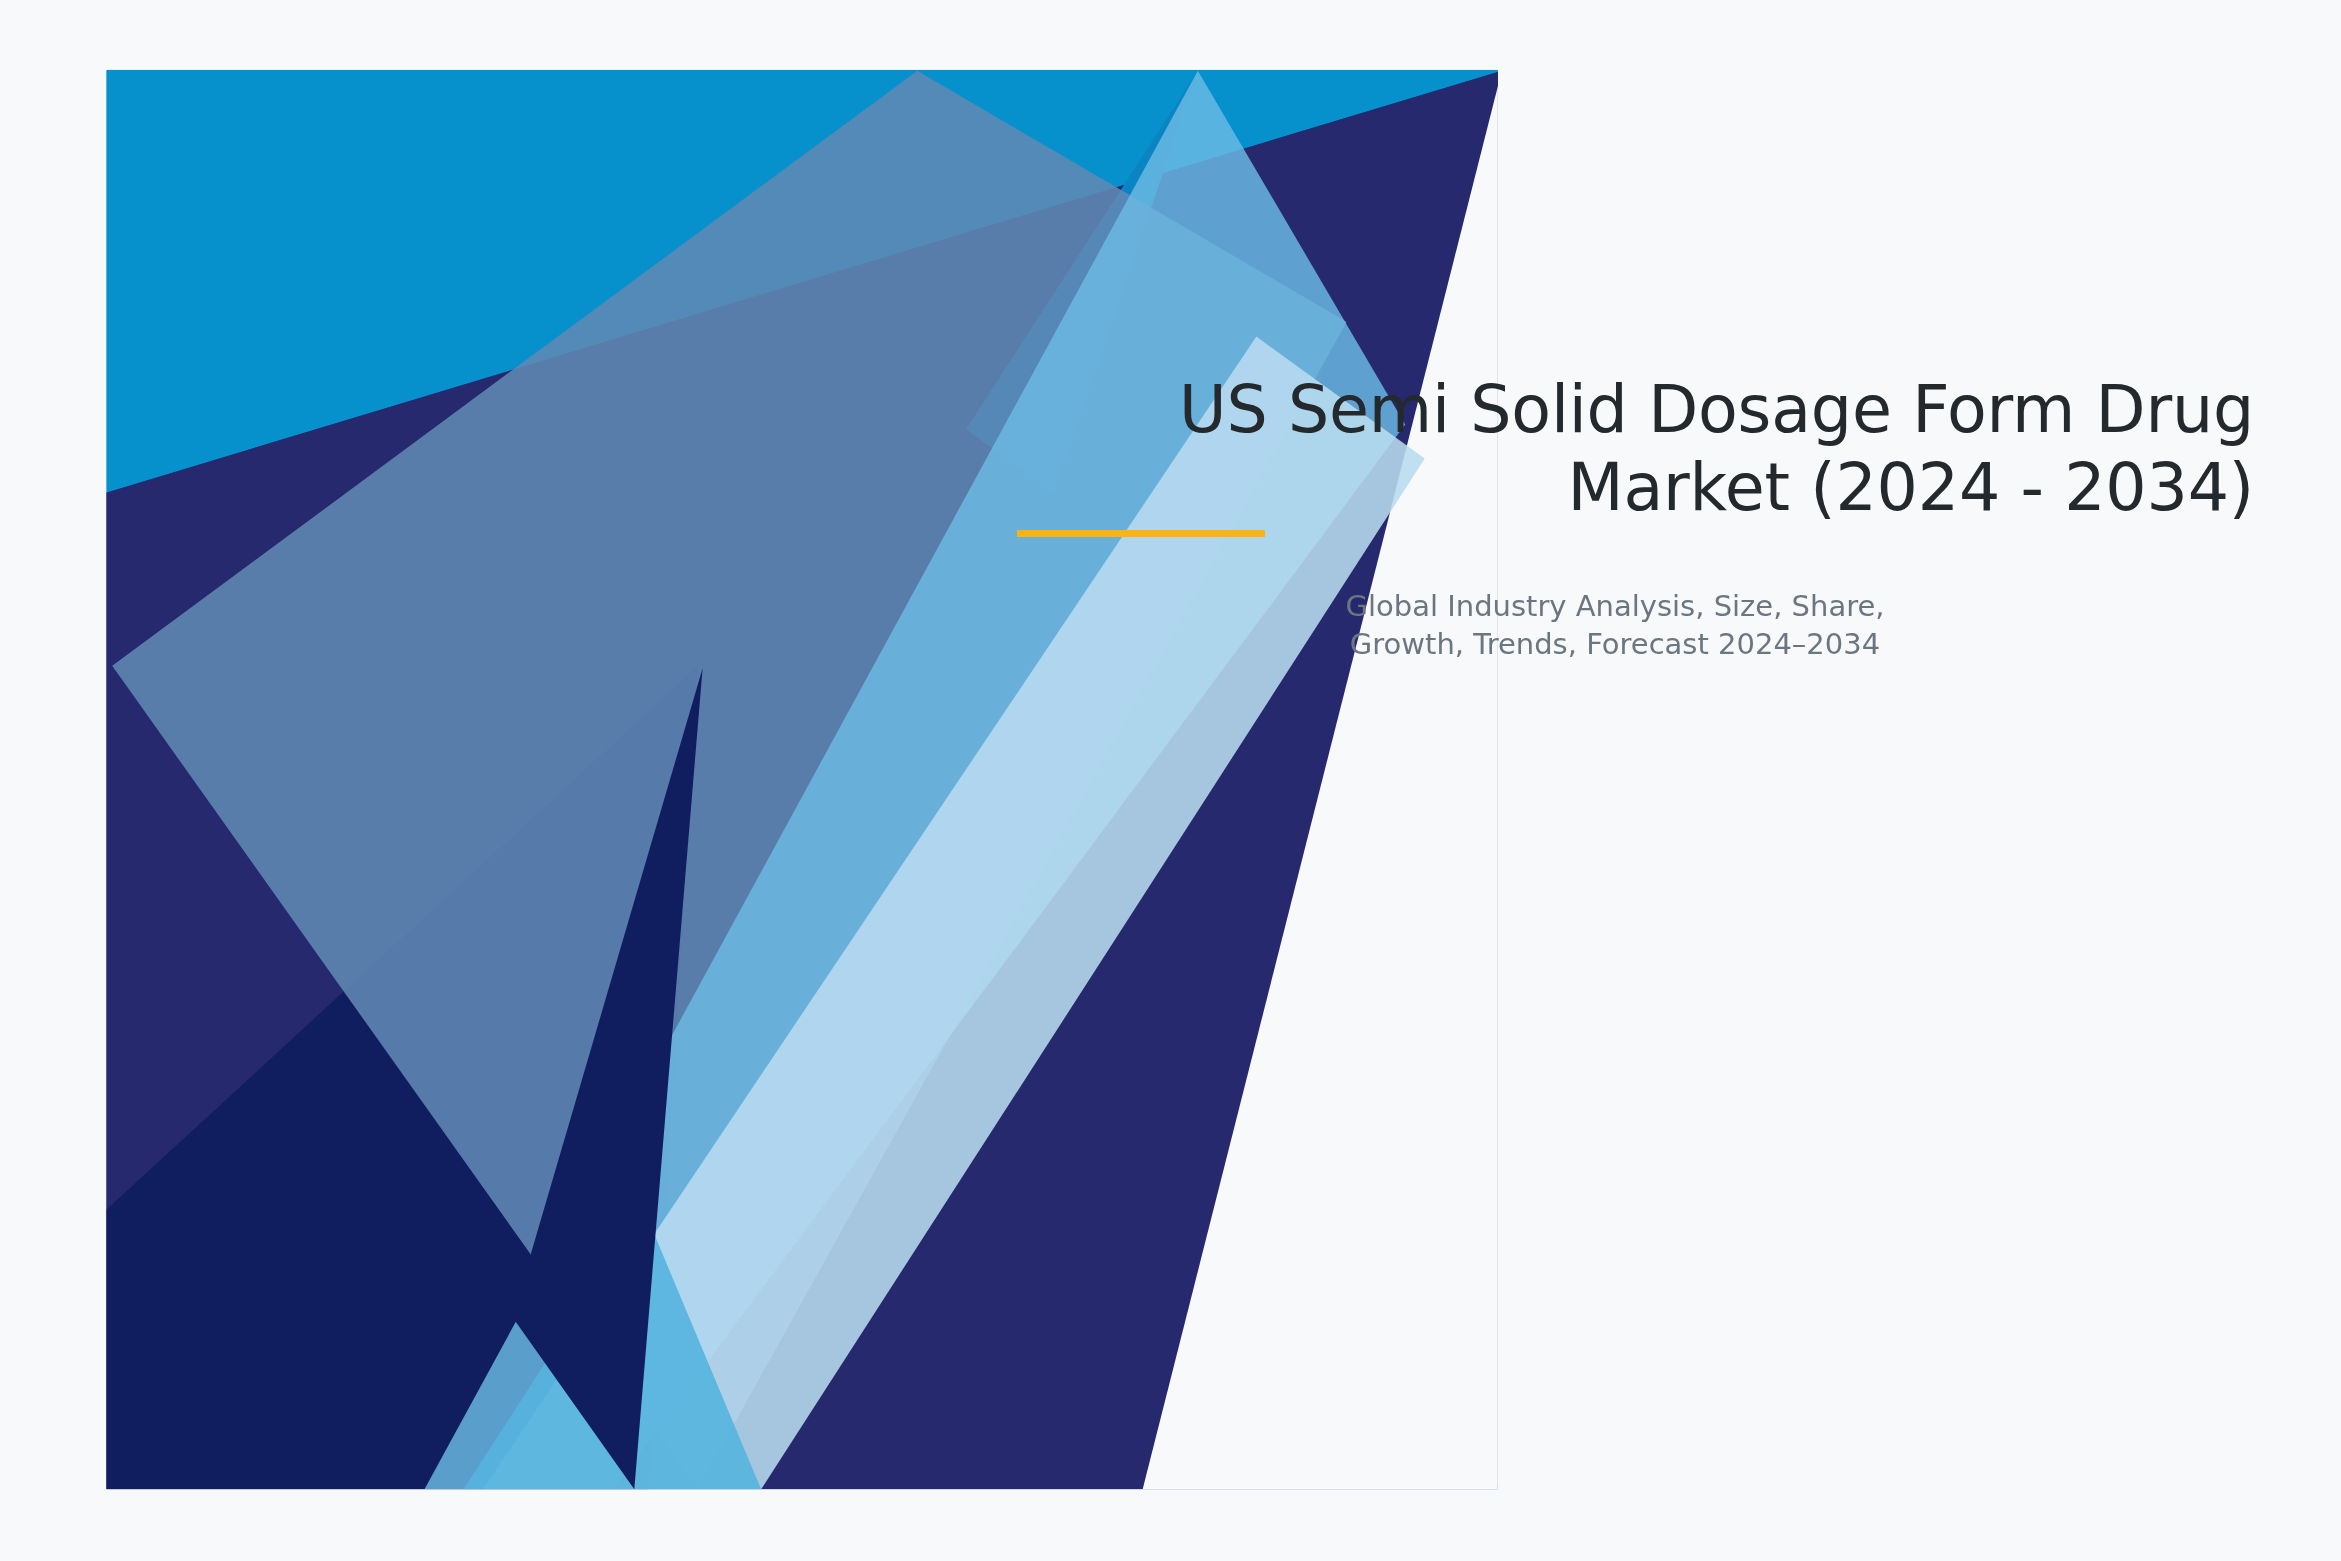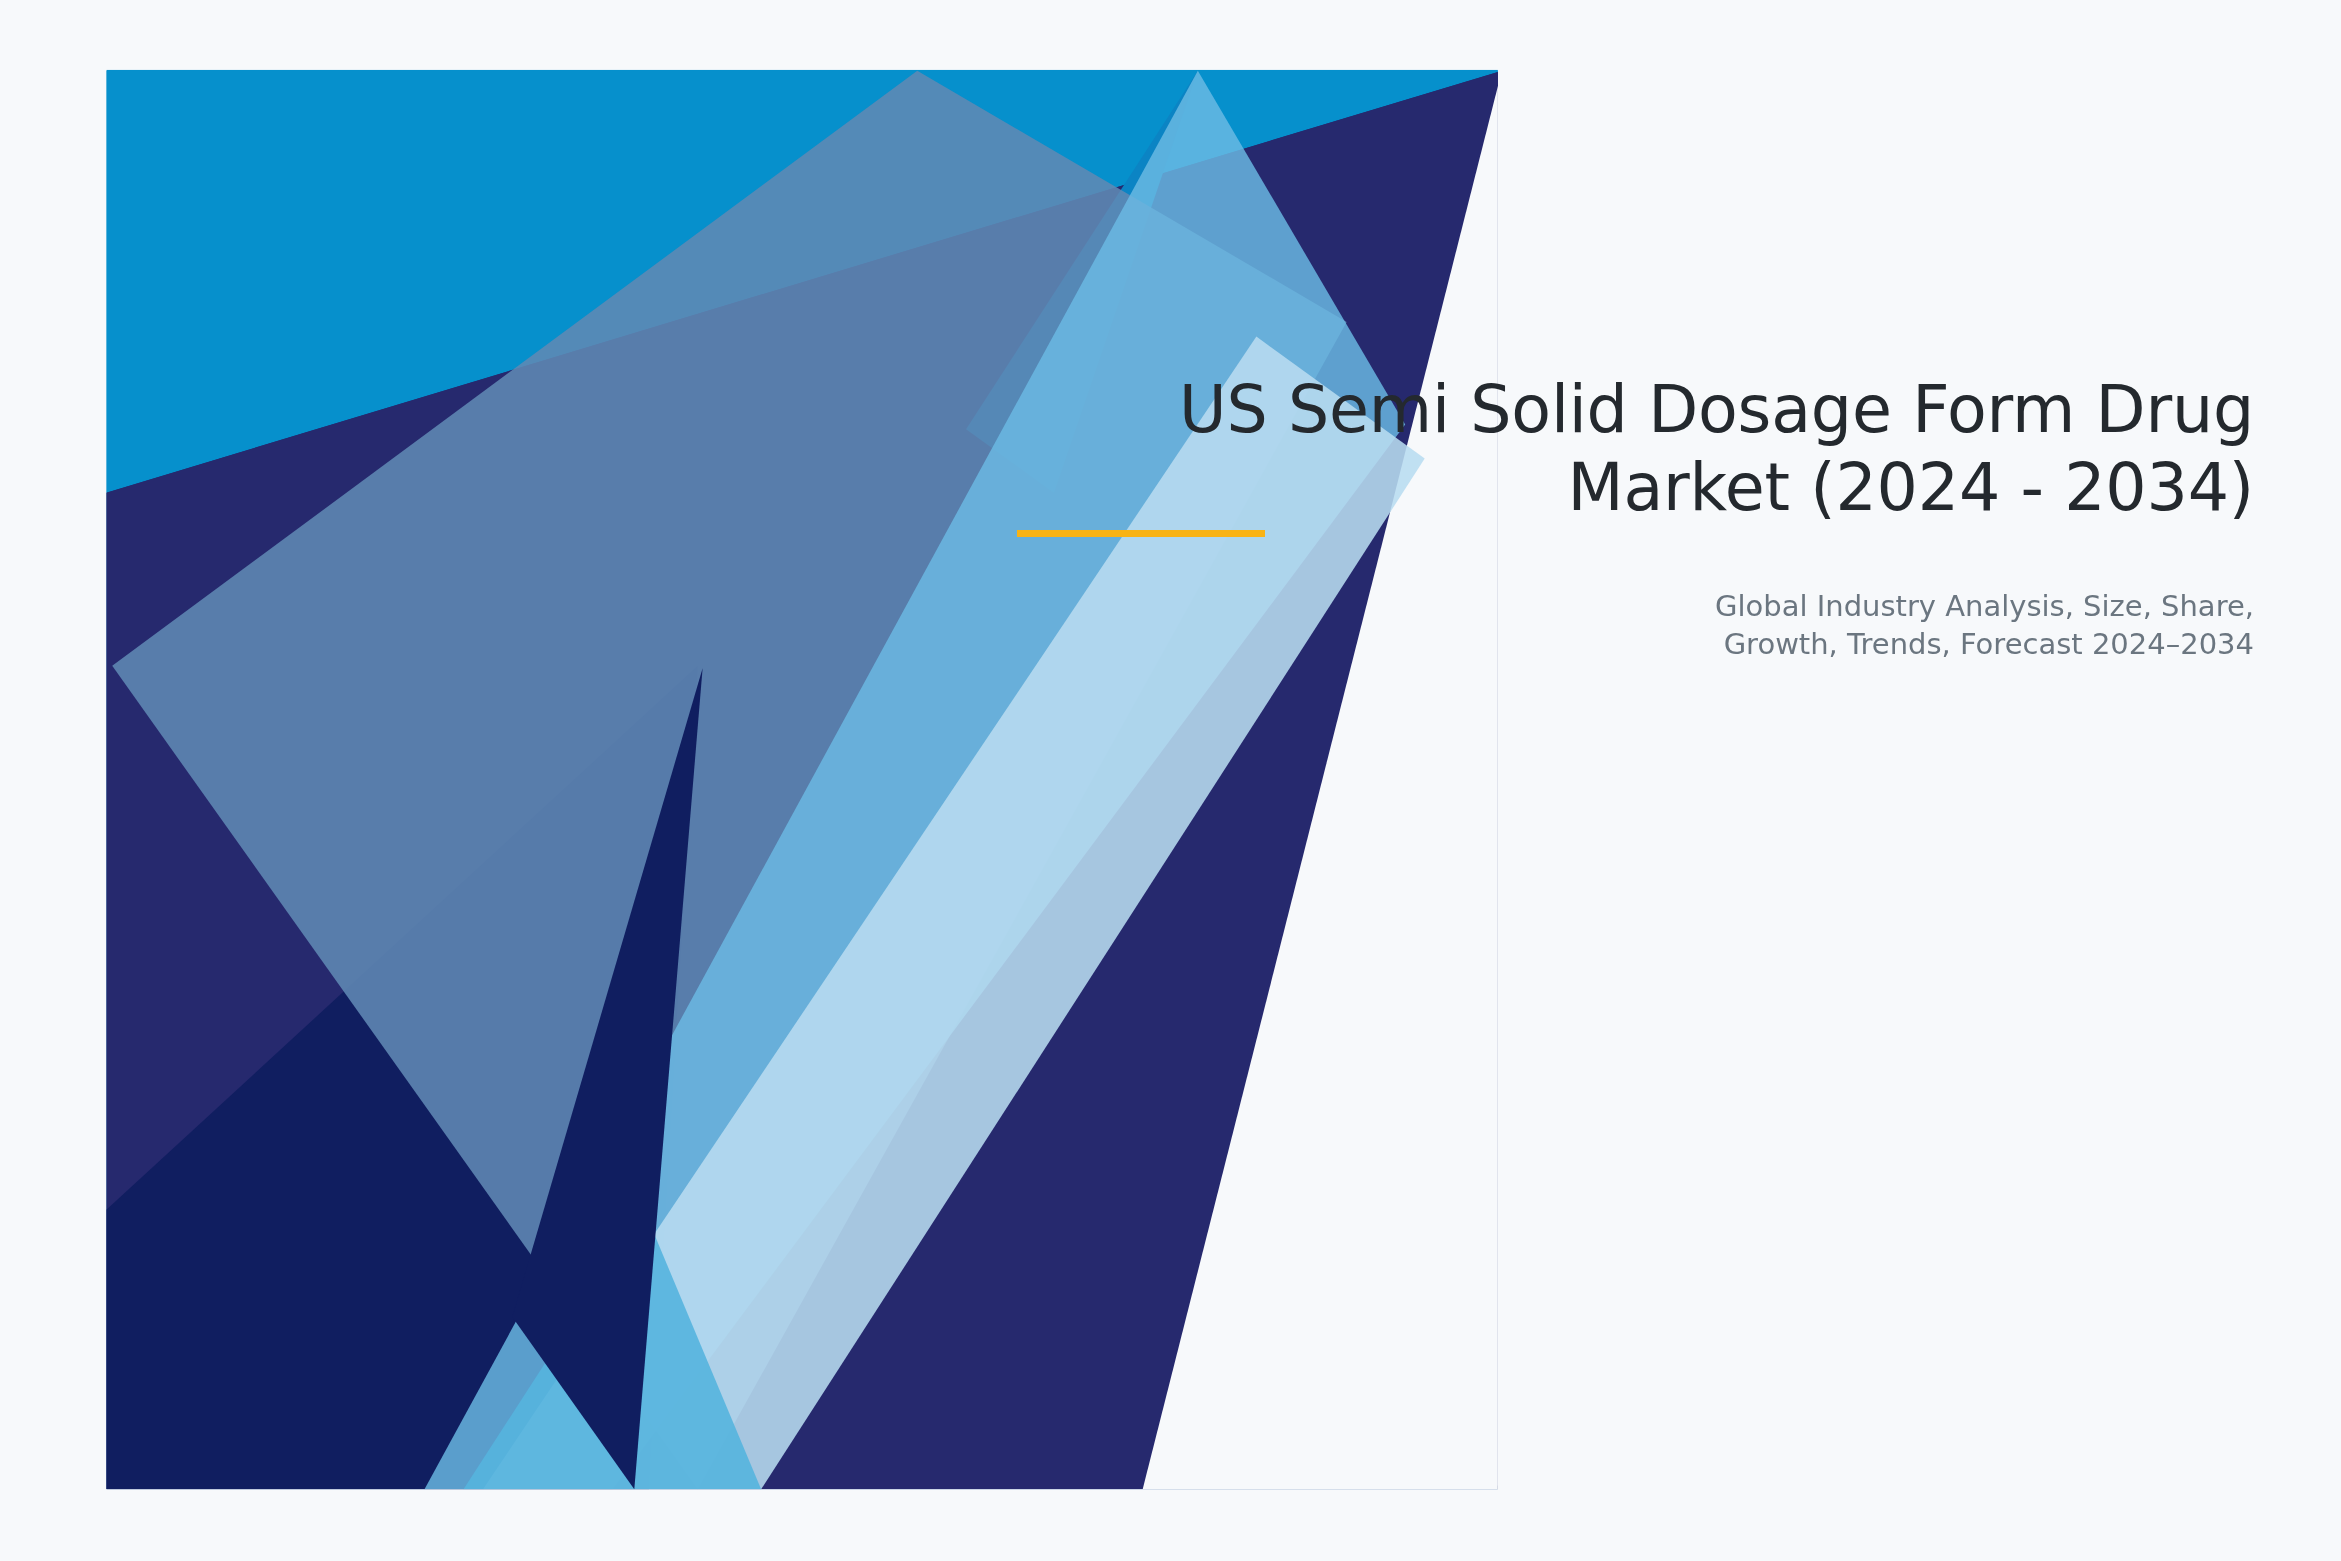--- a/index.html
+++ b/index.html
@@ -52,20 +52,21 @@
   }
   #subtitle {
     margin: 0;
     padding-top: 61px;
     font-family: "DejaVu Sans", "Liberation Sans", sans-serif;
     font-weight: 400;
     font-size: 29px;
     line-height: 1.30;
     color: #6b7680;
     white-space: pre-line;
+    text-align: center;
   }
 </style>
 </head>
 <body>
 
 <div id="cover">
 
   <svg id="artwork" viewBox="0 0 4800 3200" preserveAspectRatio="none">
 
     <defs>

